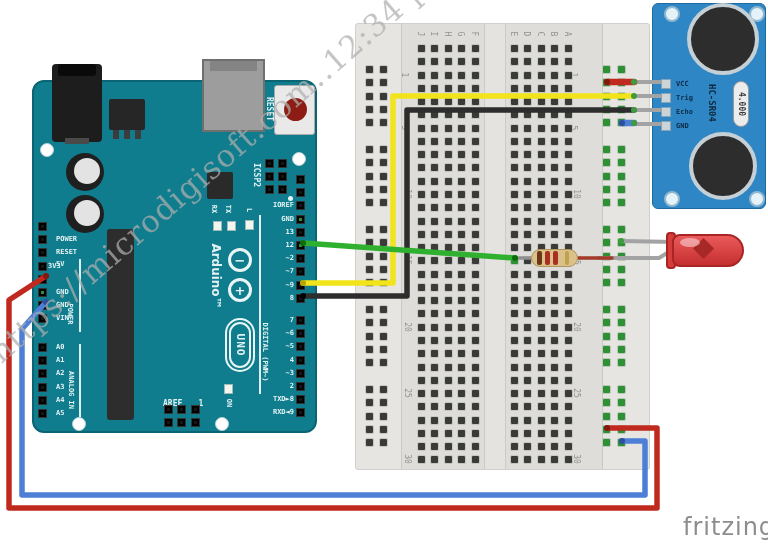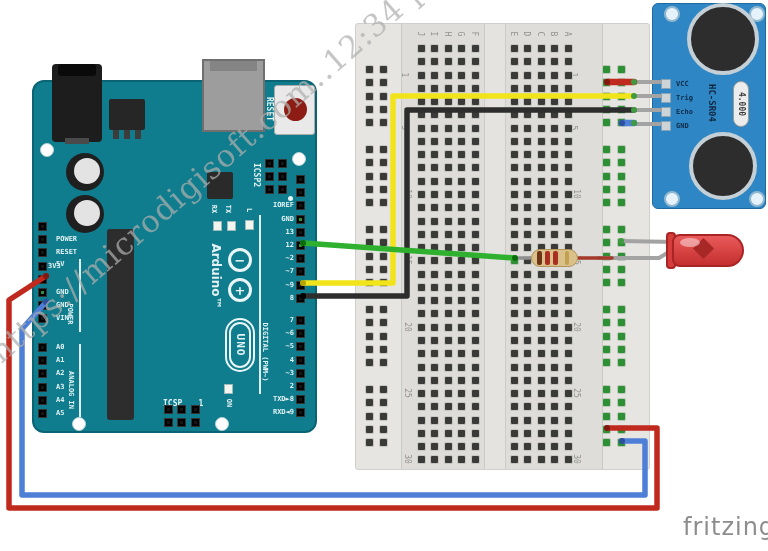--- a/index.html
+++ b/index.html
@@ -554,21 +554,21 @@
     <span class="abs silk rot" style="left:137px;top:189px;width:90px;font-size:12px;font-family:'DejaVu Sans',sans-serif;">Arduino™</span>
     <span class="abs uno-o" style="left:191px;top:236px;">
       <span class="uno-i">
           <span class="silk rot" style="font-size:11px;letter-spacing:1px;">UNO</span>
         </span>
     </span>
     <span class="abs silk rot" style="left:171px;top:265px;width:120px;font-size:7px;">DIGITAL (PWM~)</span>
     <span class="abs silk rot" style="left:6px;top:227px;width:60px;font-size:7px;">POWER</span>
     <span class="abs silk rot" style="left:2px;top:303px;width:70px;font-size:7px;">ANALOG IN</span>
 
-    <span class="abs silk" style="left:129px;top:317px;width:28px;text-align:left;">ICSP</span>
+    <span class="abs silk" style="left:129px;top:317px;width:28px;text-align:left;">AREF</span>
     <span class="abs silk" style="left:162px;top:317px;width:10px;">1</span>
     <span class="abs ledrect" style="left:190px;top:302px;"></span>
     <span class="abs silk rot" style="left:187px;top:316px;width:16px;font-size:7px;">ON</span>
 
     <span class="abs mhole" style="left:6px;top:61px;"></span>
     <span class="abs mhole" style="left:258px;top:70px;"></span>
     <span class="abs mhole" style="left:38px;top:335px;"></span>
     <span class="abs mhole" style="left:181px;top:335px;"></span>
 
     <span class="abs" style="left:73px;top:147px;width:27px;height:191px;background:#2d2d2d;border-radius:3px;"></span>

